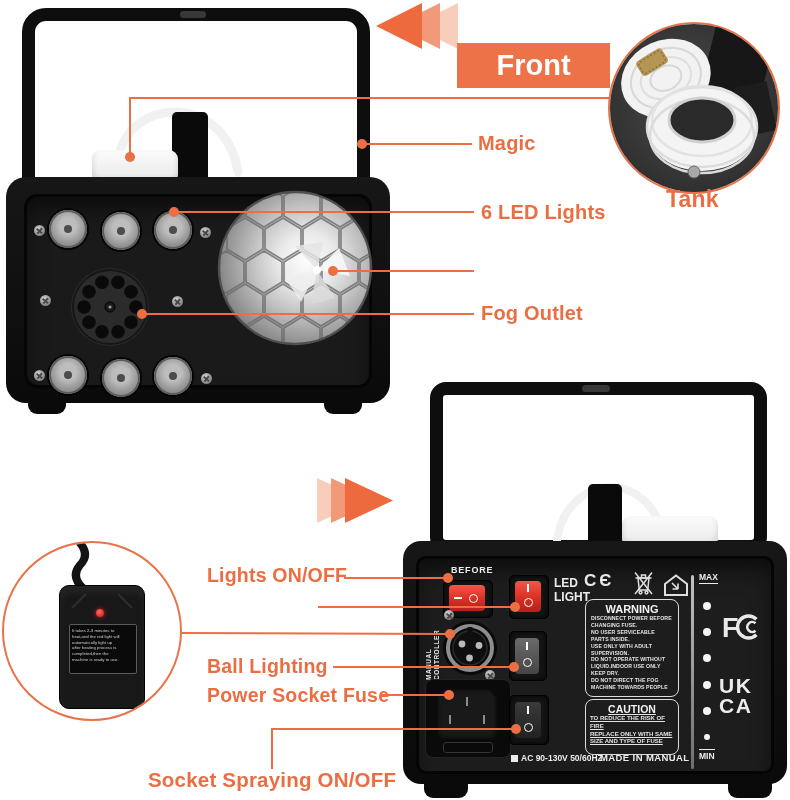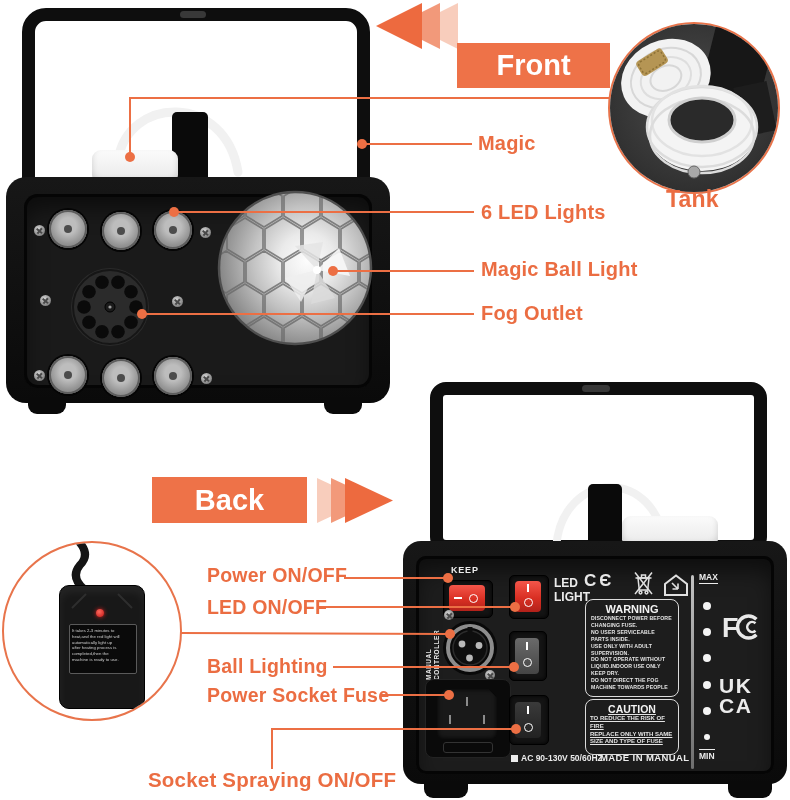--- a/index.html
+++ b/index.html
@@ -168,21 +168,21 @@
     <div class="handle-notch" style="left:582px;top:385px;width:28px;height:7px;"></div>
     <svg class="abs" style="left:0;top:0;" width="790" height="560">
       <path d="M556,548 C562,468 658,466 665,548" stroke="#f1f1f1" stroke-width="8" fill="none" stroke-linecap="round"></path>
     </svg>
     <div class="bracket" style="left:588px;top:484px;width:34px;height:66px;"></div>
     <div class="cap" style="left:622px;top:516px;width:96px;height:32px;"></div>
 
     <div class="body-shell" style="left:403px;top:541px;width:384px;height:243px;border-radius:18px;"></div>
     <div class="front-panel" style="left:416px;top:556px;width:358px;height:218px;background:#1d1d1d;border-radius:10px;"></div>
 
-    <div class="ptext" style="left:451px;top:565px;font-size:9px;letter-spacing:.8px;">KEEP</div>
+    <div class="ptext" style="left:451px;top:565px;font-size:9px;letter-spacing:.8px;">BEFORE</div>
     <div class="sw-bezel" style="left:443px;top:580px;width:48px;height:36px;">
       <div class="rocker red" style="left:5px;top:4px;width:36px;height:26px;">
         <span class="mk-dash" style="left:5px;top:12px;"></span>
         <span class="mk-ring" style="left:20px;top:9px;"></span>
       </div>
     </div>
 
     <div class="sw-bezel" style="left:509px;top:575px;width:38px;height:42px;">
       <div class="rocker red" style="left:5px;top:5px;width:26px;height:31px;">
         <span class="mk-bar" style="left:12px;top:3px;"></span>
@@ -337,30 +337,27 @@
   </svg>
 
   <div class="chev left" style="left:412px;top:3px;width:46px;height:46px;background:#F8CDBC;"></div>
   <div class="chev left" style="left:394px;top:3px;width:46px;height:46px;background:#F2997A;"></div>
   <div class="chev left" style="left:376px;top:3px;width:46px;height:46px;background:#ED6A3F;"></div>
   <div class="badge" style="left:457px;top:3px;width:153px;height:45px;margin-top:40px;">Front</div>
 
   <div class="chev right" style="left:317px;top:478px;width:48px;height:45px;background:#F8CDBC;"></div>
   <div class="chev right" style="left:331px;top:478px;width:48px;height:45px;background:#F2997A;"></div>
   <div class="chev right" style="left:345px;top:478px;width:48px;height:45px;background:#ED6A3F;"></div>
-  <div class="badge" style="left:152px;top:477px;width:155px;height:46px;">Back</div>
 
   <div class="olabel" style="left:478px;top:132px;">Magic</div>
   <div class="olabel" style="left:481px;top:201px;">6 LED Lights</div>
-  <div class="olabel" style="left:481px;top:258px;">Magic Ball Light</div>
   <div class="olabel" style="left:481px;top:302px;">Fog Outlet</div>
   <div class="olabel" style="left:666px;top:186px;font-size:23px;">Tank</div>
 
-  <div class="olabel" style="left:207px;top:564px;font-size:19.5px;">Power ON/OFF</div>
-  <div class="olabel" style="left:207px;top:596px;font-size:19.5px;">LED ON/OFF</div>
+  <div class="olabel" style="left:207px;top:564px;font-size:19.5px;">Lights ON/OFF</div>
   <div class="olabel" style="left:207px;top:684px;font-size:19.5px;">Power Socket Fuse</div>
   <div class="olabel" style="left:207px;top:655px;font-size:19.5px;">Ball Lighting</div>
   <div class="olabel" style="left:148px;top:768px;font-size:20.5px;">Socket Spraying ON/OFF</div>
 
   <div class="inset" style="left:608px;top:22px;width:168px;height:168px;">
     <svg width="168" height="168">
       <defs>
         <radialGradient id="tbg" cx="50%" cy="45%" r="70%">
           <stop offset="0%" stop-color="#4d4d4d"></stop>
             <stop offset="70%" stop-color="#333333"></stop>

